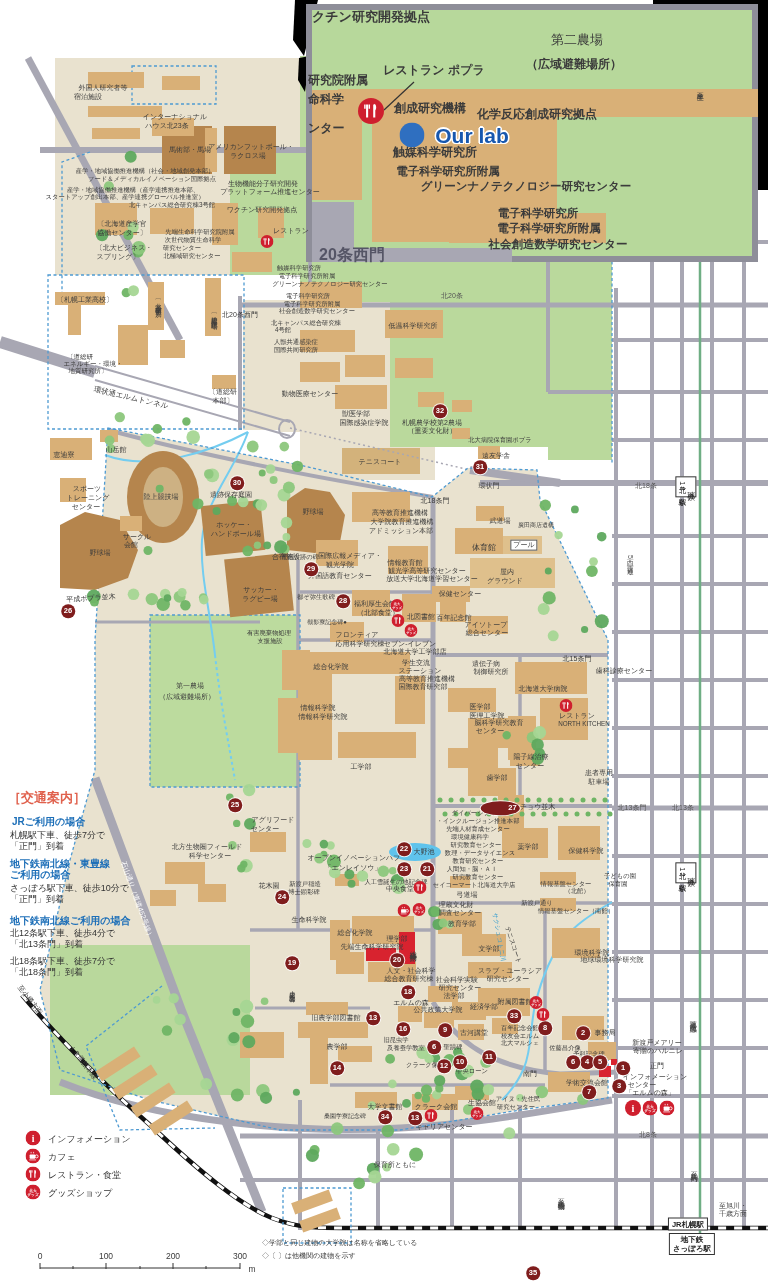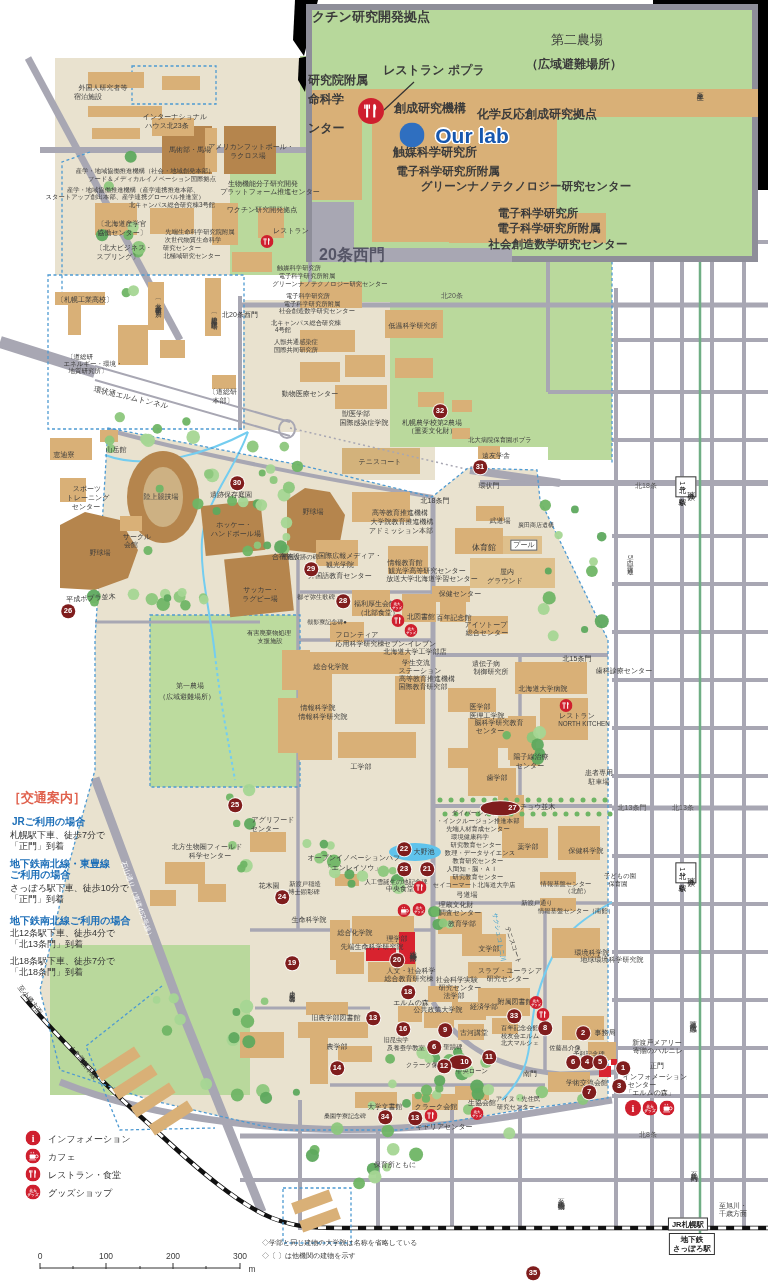--- a/index.html
+++ b/index.html
@@ -721,21 +721,21 @@
     <div class="lbl" style="left: 262px; top: 1256px; font-size: 7px; color: rgb(59, 59, 59); transform: translate(0px, -50%);">◇〔 〕は他機関の建物を示す</div>
     <div class="circ" style="left: 623px; top: 1068px;">1</div>
     <div class="circ" style="left: 583px; top: 1033px;">2</div>
     <div class="circ" style="left: 619px; top: 1086px;">3</div>
     <div class="circ" style="left: 587px; top: 1062px;">4</div>
     <div class="circ" style="left: 600px; top: 1062px;">5</div>
     <div class="circ" style="left: 573px; top: 1062px;">6</div>
     <div class="circ" style="left: 589px; top: 1092px;">7</div>
     <div class="circ" style="left: 545px; top: 1028px;">8</div>
     <div class="circ" style="left: 445px; top: 1030px;">9</div>
-    <div class="circ" style="left: 460px; top: 1062px; padding-left: 9px;">10</div>
+    <div class="circ" style="left: 460px; top: 1062px;">10</div>
     <div class="circ" style="left: 489px; top: 1057px;">11</div>
     <div class="circ" style="left: 444px; top: 1066px;">12</div>
     <div class="circ" style="left: 415px; top: 1118px;">13</div>
     <div class="circ" style="left: 337px; top: 1068px;">14</div>
     <div class="circ" style="left: 434px; top: 1047px;">6</div>
     <div class="circ" style="left: 403px; top: 1029px;">16</div>
     <div class="circ" style="left: 373px; top: 1018px;">13</div>
     <div class="circ" style="left: 408px; top: 992px;">18</div>
     <div class="circ" style="left: 292px; top: 963px;">19</div>
     <div class="circ" style="left: 397px; top: 960px;">20</div>

